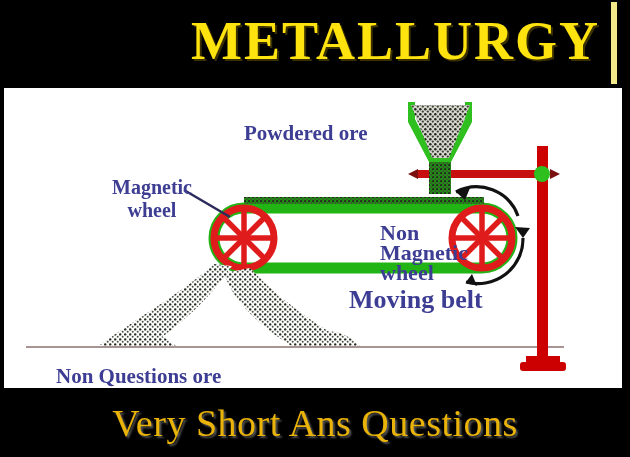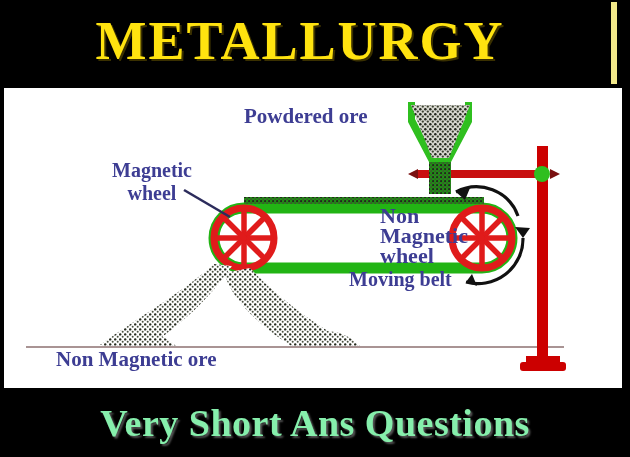--- a/index.html
+++ b/index.html
@@ -10,21 +10,21 @@
   }
   .poster{position:relative;width:630px;height:457px;background:#000;}
 
   
   .title-bar{
     position:absolute;left:0;top:0;width:630px;height:88px;
     background:#000;
   }
   .title-text{
     position:absolute;left:0;top:8px;width:600px;
-    text-align:center;
+    text-align:right;
     color:#ffe30f;
     font-family:"Liberation Serif", serif;
     font-weight:bold;
     font-size:54px;
     letter-spacing:2px;
     line-height:66px;
     text-shadow:2px 2px 0 #3a3000;
     white-space:nowrap;
   }
   .title-edge{
@@ -38,39 +38,40 @@
     background:#ffffff;
     overflow:hidden;
   }
 
   .lbl{
     position:absolute;
     color:#3d3d93;
     font-family:"Liberation Serif", serif;
     font-weight:bold;
     white-space:pre-line;
+    margin-top:17px;
   }
   .lbl-powdered{left:240px;top:16px;font-size:21px;}
   .lbl-magwheel{left:108px;top:71px;font-size:20px;line-height:23px;text-align:center;}
   .lbl-nonmag{left:376px;top:118px;font-size:22px;line-height:20px;}
-  .lbl-moving{left:345px;top:180px;font-size:20px;text-align:right;}
+  .lbl-moving{left:345px;top:180px;font-size:26px;text-align:right;}
   .lbl-nonmagore{left:52px;top:259px;font-size:21px;}
   .lbl-magore{left:295px;top:259px;font-size:21px;}
 
   .diagram-svg{position:absolute;left:0;top:0;width:618px;height:300px;}
 
   
   .bottom-bar{
     position:absolute;left:0;top:392px;width:630px;height:65px;background:#000;
   }
   .bottom-text{
     position:absolute;left:0;top:7px;width:630px;text-align:center;
-    color:#86efac;
-    font-family:"Liberation Serif", serif;
-    font-weight:bold;
+    color:#eab308;
+    font-family:"Liberation Serif", serif;
+    font-weight:normal;
     font-size:38px;
     line-height:48px;
     letter-spacing:0.5px;
     text-shadow:2px 2px 2px #555;
     white-space:nowrap;
   }
 </style>
 </head>
 <body>
 
@@ -184,20 +185,20 @@
       <line x1="180" y1="102" x2="226" y2="129" stroke="#2c2c5c" stroke-width="2.6"></line>
     </svg>
 
     <div class="lbl lbl-powdered">Powdered ore</div>
     <div class="lbl lbl-magwheel">Magnetic
 wheel</div>
     <div class="lbl lbl-nonmag">Non
 Magnetic
 wheel</div>
     <div class="lbl lbl-moving">Moving belt</div>
-    <div class="lbl lbl-nonmagore">Non Magnetic ore</div>
+    <div class="lbl lbl-nonmagore">Non Questions ore</div>
   </div>
 
   <div class="bottom-bar">
     <div class="bottom-text">Very Short Ans Questions</div>
   </div>
 
 </div>
 
 </body></html>

